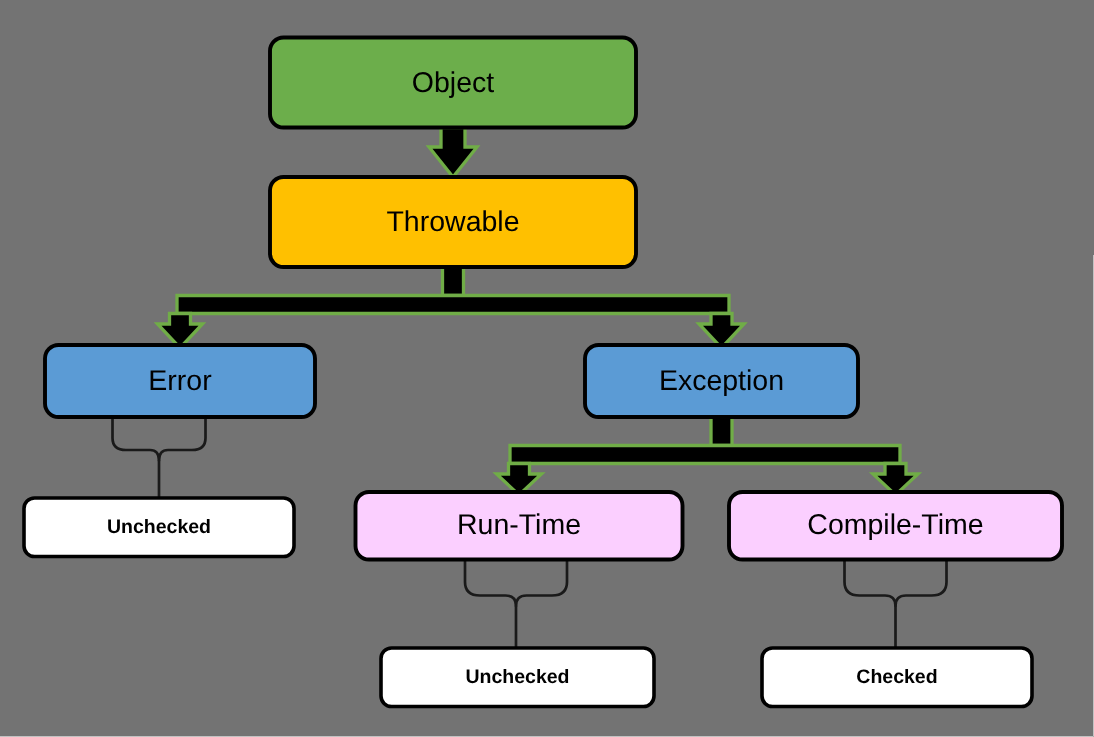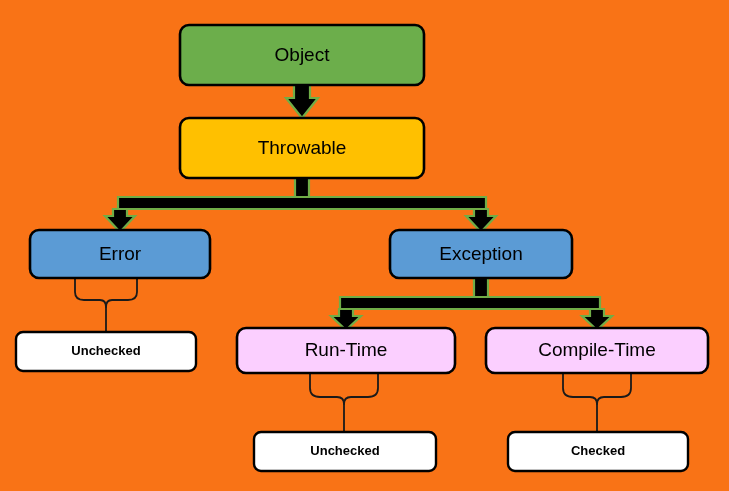--- a/index.html
+++ b/index.html
@@ -10,21 +10,21 @@
   body {
     width: 729px;
     height: 491px;
     font-family: "Liberation Sans", sans-serif;
     overflow: hidden;
   }
   #diagram-root {
     position: relative;
     width: 729px;
     height: 491px;
-    background: #f97316;
+    background: #737373;
   }
   svg.canvas {
     position: absolute;
     top: 0;
     left: 0;
     width: 729px;
     height: 491px;
   }
   .node-label {
     font-family: "Liberation Sans", sans-serif;

